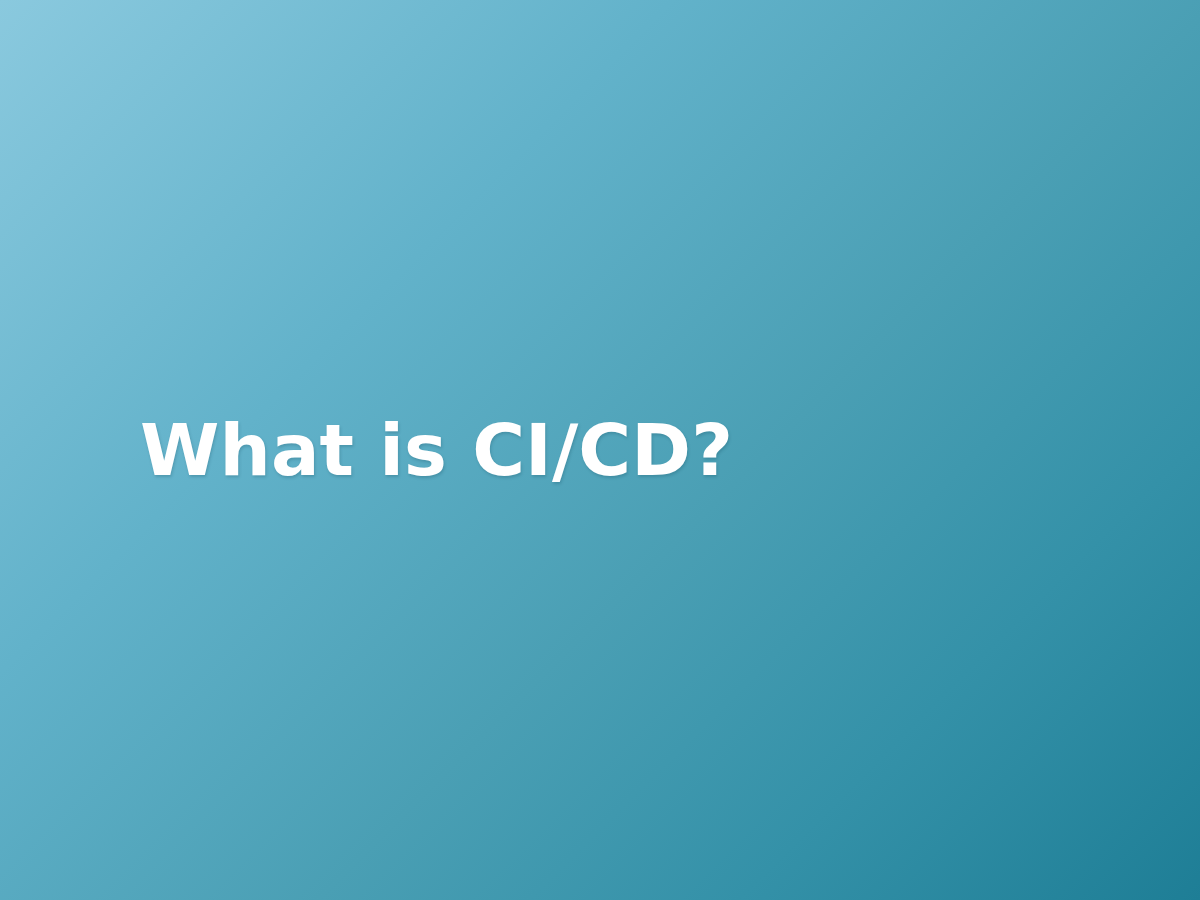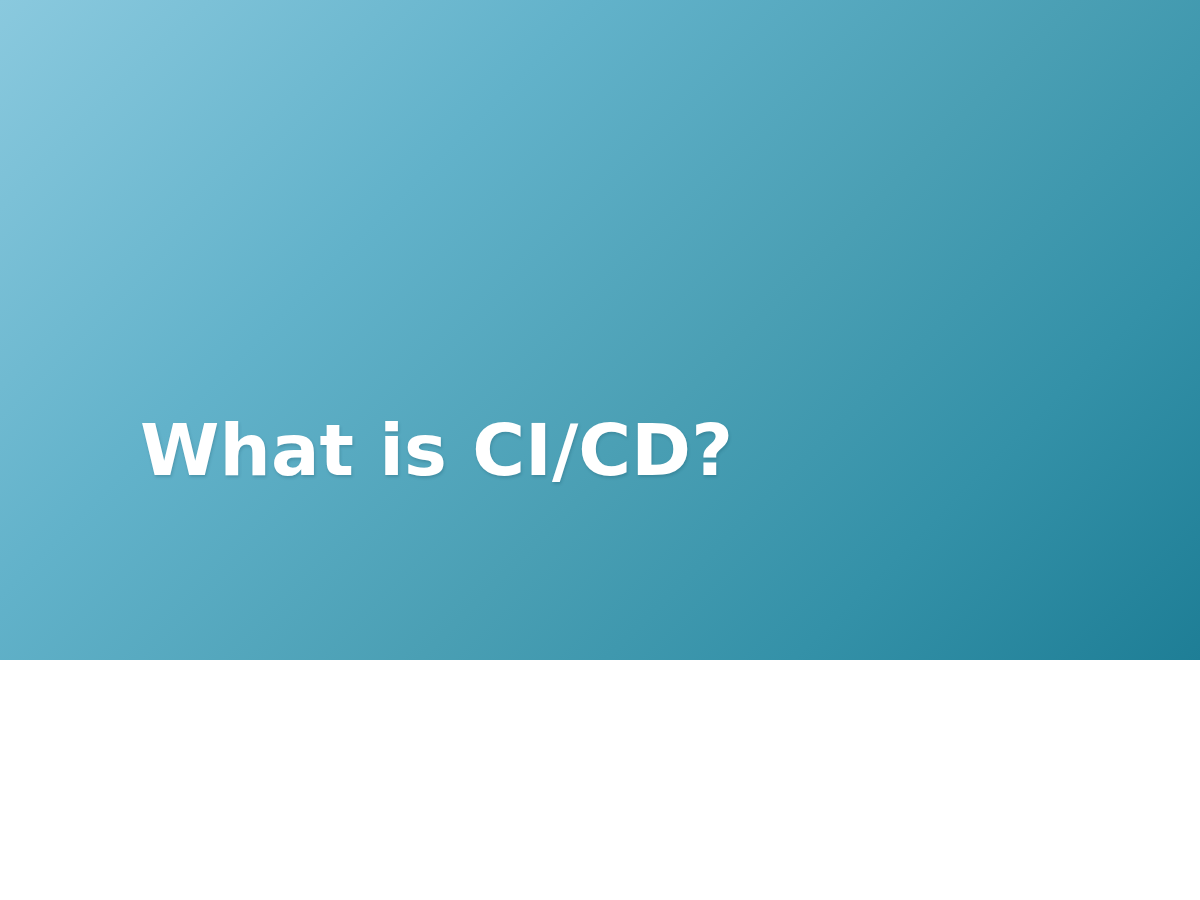--- a/index.html
+++ b/index.html
@@ -11,21 +11,21 @@
     overflow: hidden;
   }
 
   body {
     font-family: "DejaVu Sans", sans-serif;
   }
 
   .slide {
     position: relative;
     width: 1200px;
-    height: 660px;
+    height: 900px;
     box-sizing: border-box;
     
     background: linear-gradient(135deg, #8AC9DE 0%, #62B2CA 32%, #4A9FB4 58%, #3491A8 78%, #1E7E96 100%);
     overflow: hidden;
   }
 
   .slide-body {
     position: absolute;
     left: 0;
     top: 0;

